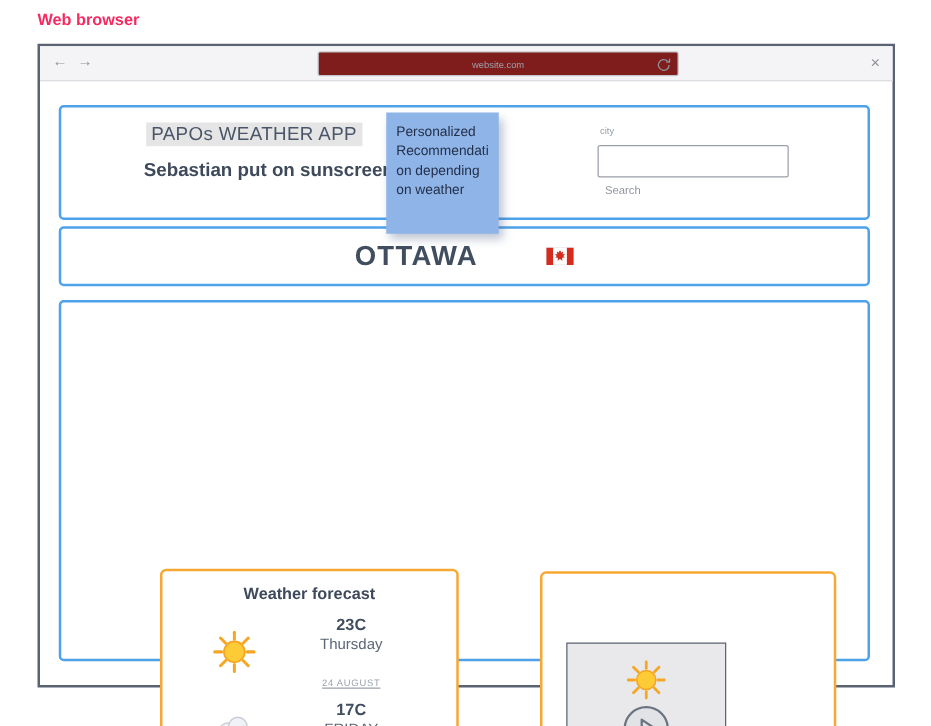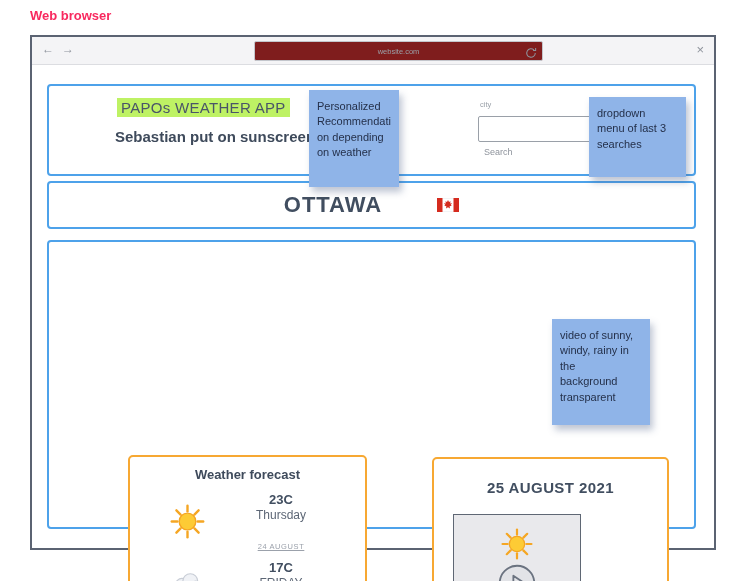--- a/index.html
+++ b/index.html
@@ -17,21 +17,21 @@
           border:1px solid #C3C6CC;border-radius:2px;display:flex;align-items:center;justify-content:center;margin-left:14px;}
   .url-text{font-size:7.5px;color:#9AA0A8;}
   .refresh{position:absolute;right:5px;top:2.5px;width:12px;height:12px;}
   .close{position:absolute;right:10px;top:5px;font-size:13px;color:#8E939C;}
 
   .bluebox{position:absolute;border:2px solid #4DA2EA;border-radius:4px;background:#fff;box-sizing:border-box;}
   .header-box{left:15px;top:47px;width:649px;height:92px;}
   .banner-box{left:15px;top:144px;width:649px;height:48px;display:flex;align-items:center;justify-content:center;gap:55px;}
   .main-box{left:15px;top:203px;width:649px;height:289px;}
 
-  .app-title{position:absolute;left:68px;top:12px;font-size:15px;color:#4A5568;background:#bef264;
+  .app-title{position:absolute;left:68px;top:12px;font-size:15px;color:#4A5568;background:#e5e5e5;
              padding:1px 4px;letter-spacing:0.3px;}
   .tagline{position:absolute;left:66px;top:40px;font-size:15px;font-weight:bold;color:#3E4A5B;line-height:1.45;}
 
   .search-group .field-label{position:absolute;left:431px;top:14px;font-size:7.5px;color:#9AA0A8;}
   .city-input{position:absolute;left:429px;top:30px;width:153px;height:26px;border:1px solid #9AA0A8;
               border-radius:2px;background:#fff;box-sizing:border-box;font-size:11px;padding:0 5px;color:#414E60;}
   .search-btn{position:absolute;left:435px;top:61px;font-size:9px;color:#8E939C;background:none;border:none;padding:0;}
 
   .note{position:absolute;background:#8FB4E8;color:#24304A;font-size:11px;line-height:1.4;
         padding:9px 8px;box-sizing:border-box;white-space:pre-line;z-index:6;
@@ -96,23 +96,20 @@
         <span class="field-label">city</span>
         <input class="city-input" type="text" value="" style="">
         <button class="search-btn">Search</button>
       </div>
     </div>
 
     <div class="note note1">Personalized
 Recommendati
 on depending
 on weather</div>
-    <div class="note note2">dropdown
-menu of last 3
-searches</div>
 
     <div class="bluebox banner-box">
       <span class="city-name">OTTAWA</span>
       <span>
         <svg class="flag" viewBox="0 0 44 28">
           <rect width="44" height="28" fill="#fff" stroke="#C9CDD4" stroke-width="1"></rect>
           <rect x="0" y="0" width="11" height="28" fill="#D52B1E"></rect>
           <rect x="33" y="0" width="11" height="28" fill="#D52B1E"></rect>
           <path fill="#D52B1E" d="M22 4 l2 4 3.2-1.6 -1 4.4 4-0.5 -3 3.6 2.6 1.8 -4.6 1 0.8 4.3 -4-2.6 -4 2.6 0.8-4.3 -4.6-1 2.6-1.8 -3-3.6 4 0.5 -1-4.4 3.2 1.6 z"></path>
         </svg>
@@ -170,21 +167,20 @@
               <div class="f-temp">17C</div>
               <div class="f-day">FRIDAY</div>
               <div class="f-date">25 AUGUST</div>
             </span>
           </div>
 
         </div>
       </div>
 
       <div class="card card-right">
-        <div class="today-title">25 AUGUST 2021</div>
         <div class="video-box">
           <span class="video-sun">
             <svg viewBox="0 0 40 40" width="34" height="34">
               <g stroke="#F5A623" stroke-width="2.6" stroke-linecap="round">
                 <line x1="20" y1="3" x2="20" y2="9"></line>
                   <line x1="20" y1="31" x2="20" y2="37"></line>
                 <line x1="3" y1="20" x2="9" y2="20"></line>
                   <line x1="31" y1="20" x2="37" y2="20"></line>
                 <line x1="8" y1="8" x2="12.5" y2="12.5"></line>
                   <line x1="27.5" y1="27.5" x2="32" y2="32"></line>
@@ -197,21 +193,16 @@
           <span class="play">
             <svg viewBox="0 0 44 44" width="40" height="40">
               <circle cx="22" cy="22" r="19" fill="#E2E3E7" stroke="#6B7380" stroke-width="2"></circle>
               <path d="M18 14 L30 22 L18 30 Z" fill="none" stroke="#6B7380" stroke-width="2" stroke-linejoin="round"></path>
             </svg>
           </span>
         </div>
 
       </div>
 
-      <div class="note note3" style="position:absolute;left:503px;top:77px;">video of sunny,
-windy, rainy in
-the
-background
-transparent</div>
     </div>
 
   </div>
 </div>
 
 </body></html>

